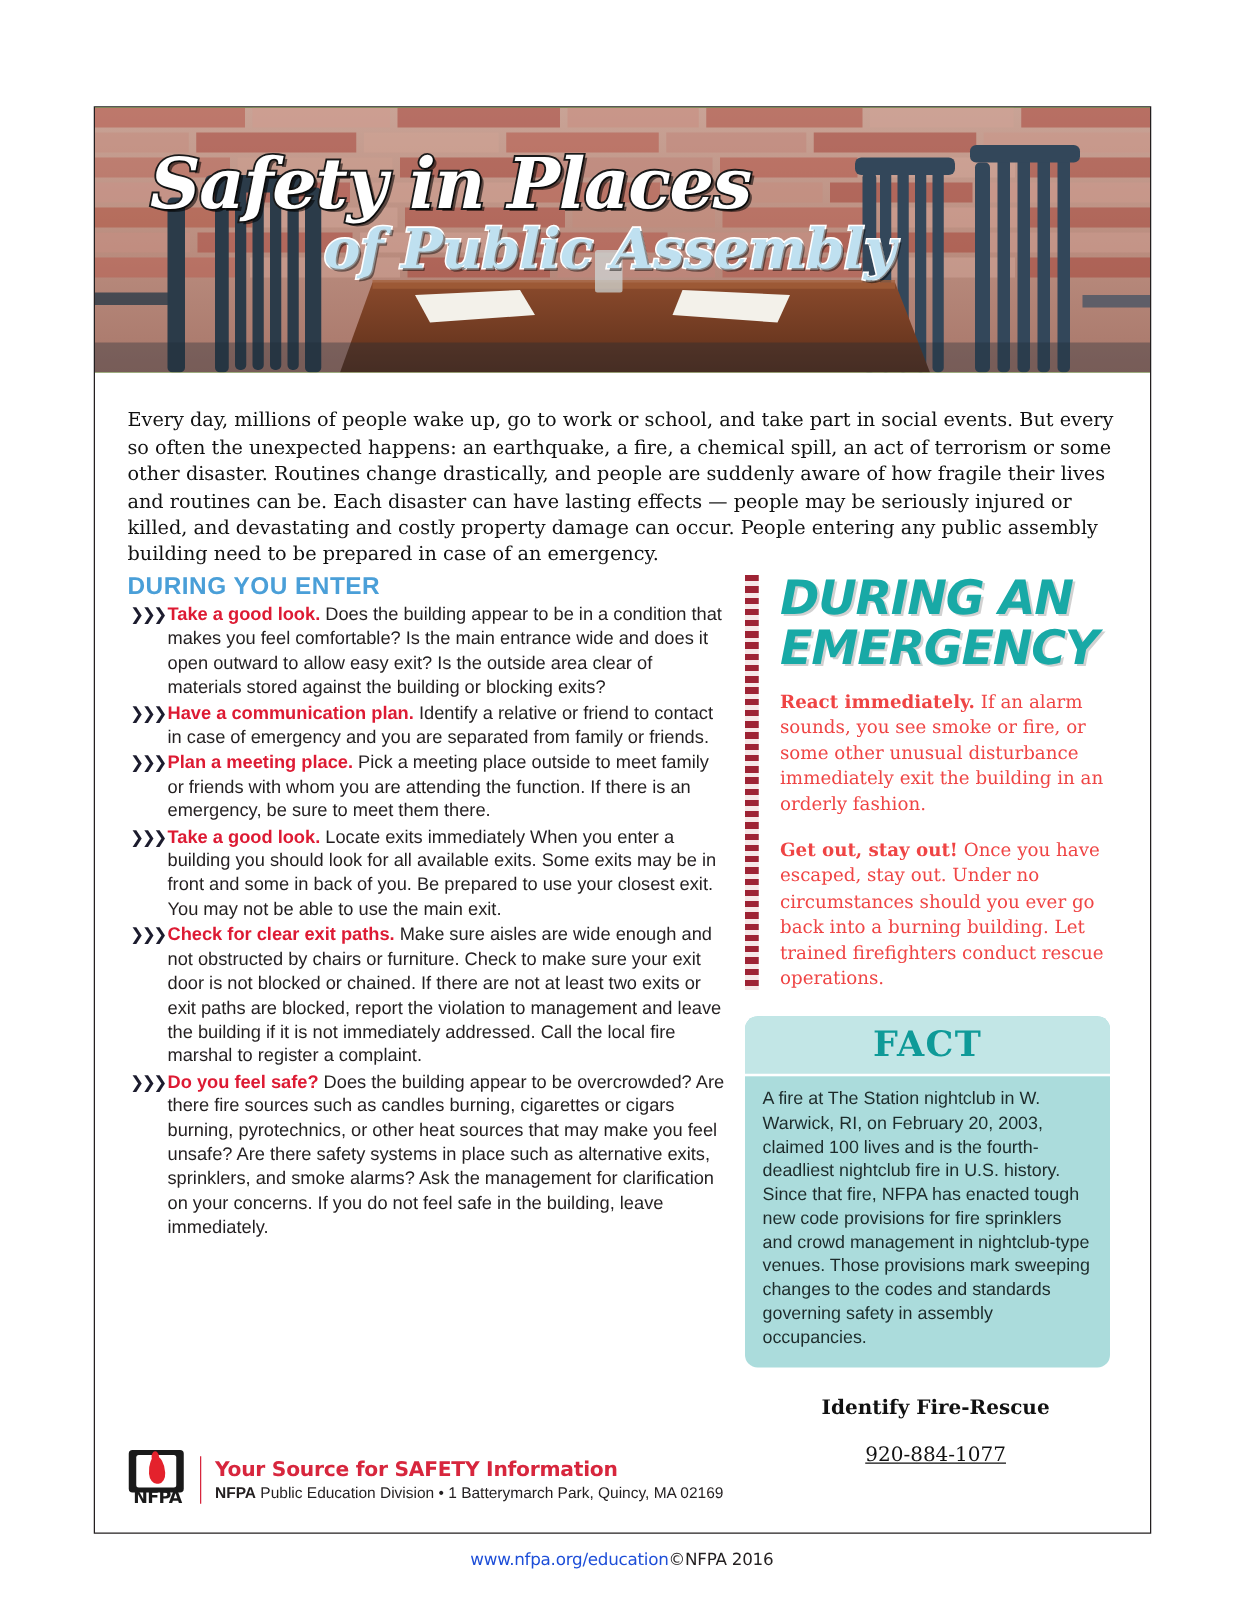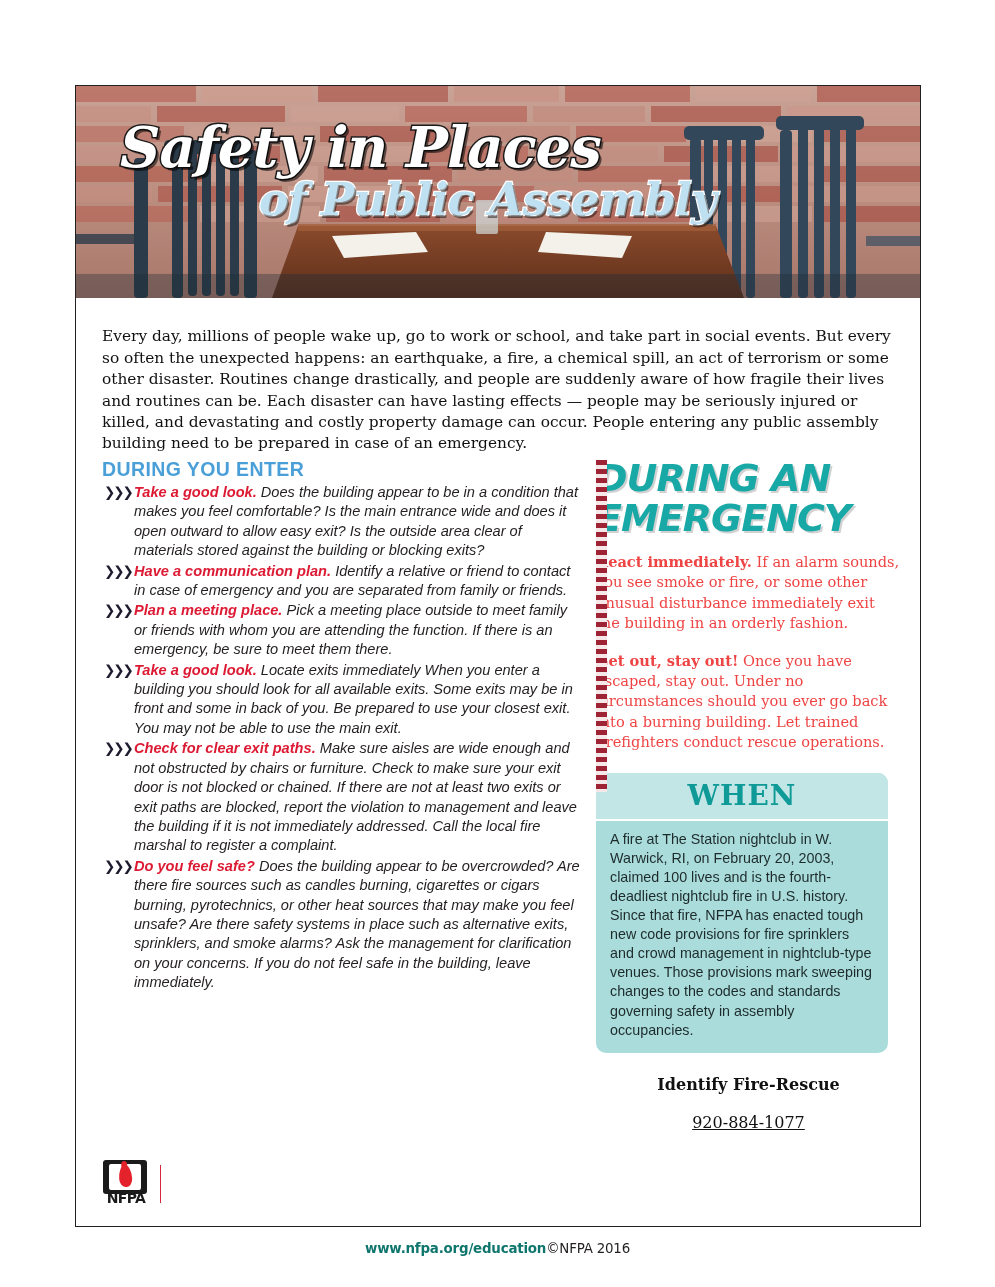--- a/index.html
+++ b/index.html
@@ -62,26 +62,25 @@
 
   .bullet-row{display:flex;align-items:flex-start;margin-bottom:1px;}
   .chev{
     flex:0 0 30px;color:#1c1c2e;font-weight:bold;font-size:13.5px;
     letter-spacing:-2px;line-height:19.5px;padding-left:2px;
     font-family:"DejaVu Sans", sans-serif;
   }
   .btext{
     flex:1 1 auto;font-size:14.6px;line-height:19.4px;color:#231f20;
     font-family:"Liberation Sans", sans-serif;
-    font-style:italic;
   }
   .blead{color:#dd1a33;font-weight:bold;}
 
   
-  .emerg{position:relative;}
+  .emerg{position:relative;padding-left:28px;}
   .stripebar{
     position:absolute;left:0;top:2px;width:11px;height:332px;
     background:
       repeating-linear-gradient(to bottom,
         #9e2334 0px, #9e2334 5px,
         #f6e8e8 5px, #f6e8e8 9px);
   }
   .emerg-title{
     font-family:"DejaVu Sans", sans-serif;font-weight:bold;font-style:italic;
     font-size:38px;line-height:40px;letter-spacing:-1px;color:#18a9a6;
@@ -157,21 +156,21 @@
     font-family:"Liberation Sans", sans-serif;font-size:12.4px;
     color:#231f20;line-height:16px;margin-top:1px;
   }
   .nfpa-l2 b{font-weight:bold;}
 
   
   .bottomurl{
     position:absolute;left:0;top:1241px;width:995px;text-align:center;
     font-family:"DejaVu Sans", sans-serif;font-size:13.4px;
   }
-  .bottomurl .u{color:#0f766e;font-weight:bold;letter-spacing:-.2px;}
+  .bottomurl .u{color:#1d4ed8;font-weight:normal;letter-spacing:-.2px;}
   .bottomurl .c{color:#231f20;letter-spacing:-.2px;}
 </style>
 </head>
 <body>
 
 <div class="page">
   <div class="frame">
 
     <div class="hero">
       <svg class="brickwall" viewBox="0 0 844 212" preserveAspectRatio="none">
@@ -352,36 +351,40 @@
         <p class="emerg-p">
           <b>React immediately.</b><span> If an alarm sounds, you see smoke or fire, or some other unusual disturbance immediately exit the building in an orderly fashion.</span>
         </p>
 
         <p class="emerg-p">
           <b>Get out, stay out!</b><span> Once you have escaped, stay out. Under no circumstances should you ever go back into a burning building. Let trained firefighters conduct rescue operations.</span>
         </p>
       </div>
 
       <div class="fact">
-        <div class="fact-h">WHEN</div>
+        <div class="fact-h">FACT</div>
         <div class="fact-b">A fire at The Station nightclub in W. Warwick, RI, on February 20, 2003, claimed 100 lives and is the fourth-deadliest nightclub fire in U.S. history. Since that fire, NFPA has enacted tough new code provisions for fire sprinklers and crowd management in nightclub-type venues. Those provisions mark sweeping changes to the codes and standards governing safety in assembly occupancies.</div>
       </div>
 
       <div class="agency">Identify Fire-Rescue</div>
       <div class="agency-phone">920-884-1077</div>
     </div>
 
     <div class="nfpa">
       <div class="nfpa-logo">
         <div class="logo-sq"></div>
         <div class="logo-inner"></div>
         <div class="logo-flame"></div>
         <div class="logo-word">NFPA</div>
       </div>
       <div class="nfpa-div"></div>
+      <div>
+        <div class="nfpa-l1">Your Source for SAFETY Information</div>
+        <div class="nfpa-l2"><b>NFPA</b><span> Public Education Division • 1 Batterymarch Park, Quincy, MA 02169</span></div>
+      </div>
     </div>
 
   </div>
 
   <div class="bottomurl">
     <span class="u">www.nfpa.org/education</span><span class="c">©NFPA 2016</span>
   </div>
 </div>
 
 </body></html>

